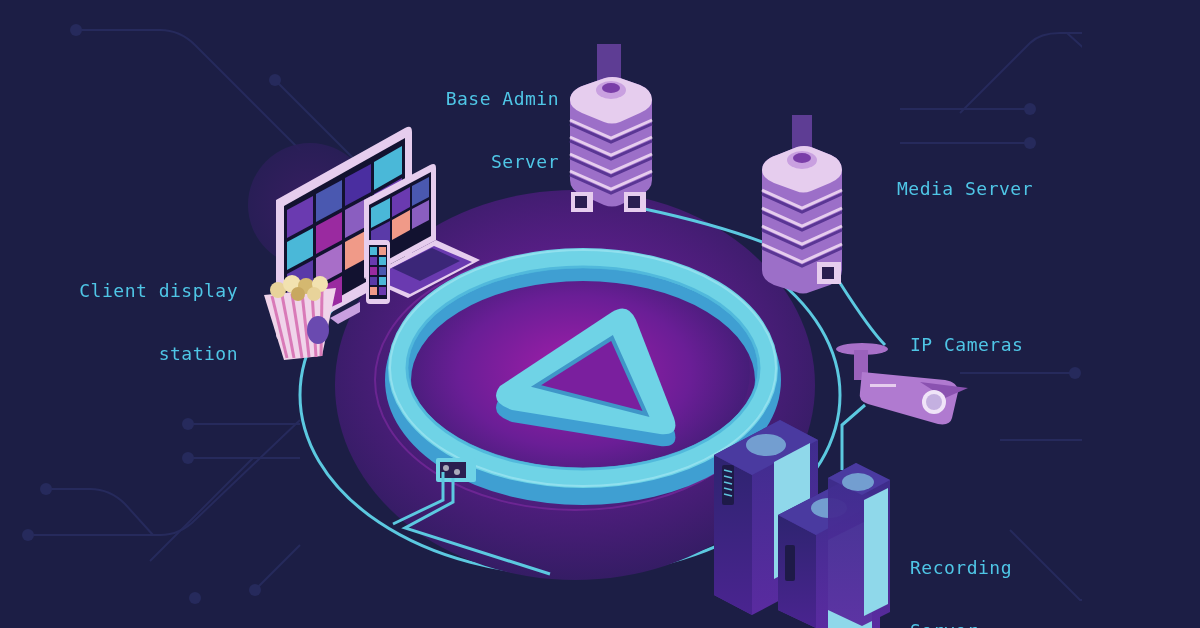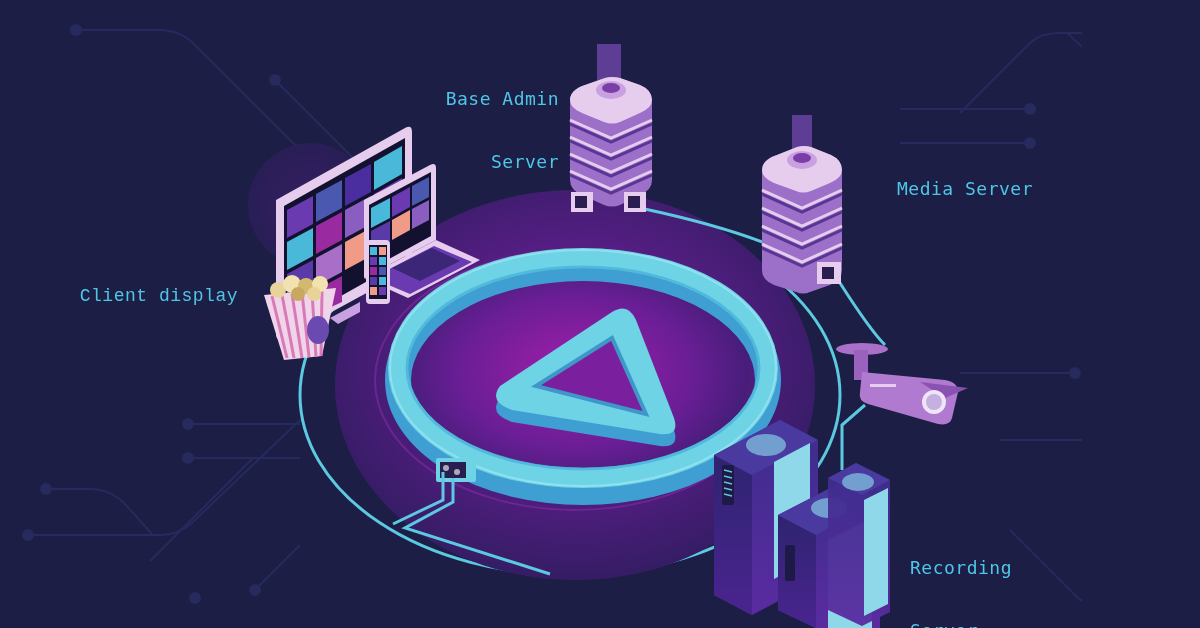--- a/index.html
+++ b/index.html
@@ -264,20 +264,24 @@
     </g>
   </svg>
 
   <div class="label right" style="left:400px; top:46px; width:159px;">
     <span>Base Admin</span>
     <span>Server</span>
   </div>
   <div class="label" style="left:897px; top:136px;">
     <span>Media Server</span>
   </div>
-  <div class="label right" style="left:40px; top:244px; width:198px;font-family:Liberation Mono, monospace;">
+  <div class="label right" style="left:40px; top:238px; width:198px;">
     <span>Client display</span>
+    <span>station</span>
+  </div>
+  <div class="label" style="left:910px; top:292px;">
+    <span>IP Cameras</span>
   </div>
   <div class="label" style="left:910px; top:515px;">
     <span>Recording</span>
     <span>Server</span>
   </div>
 </div>
 
 </body></html>

